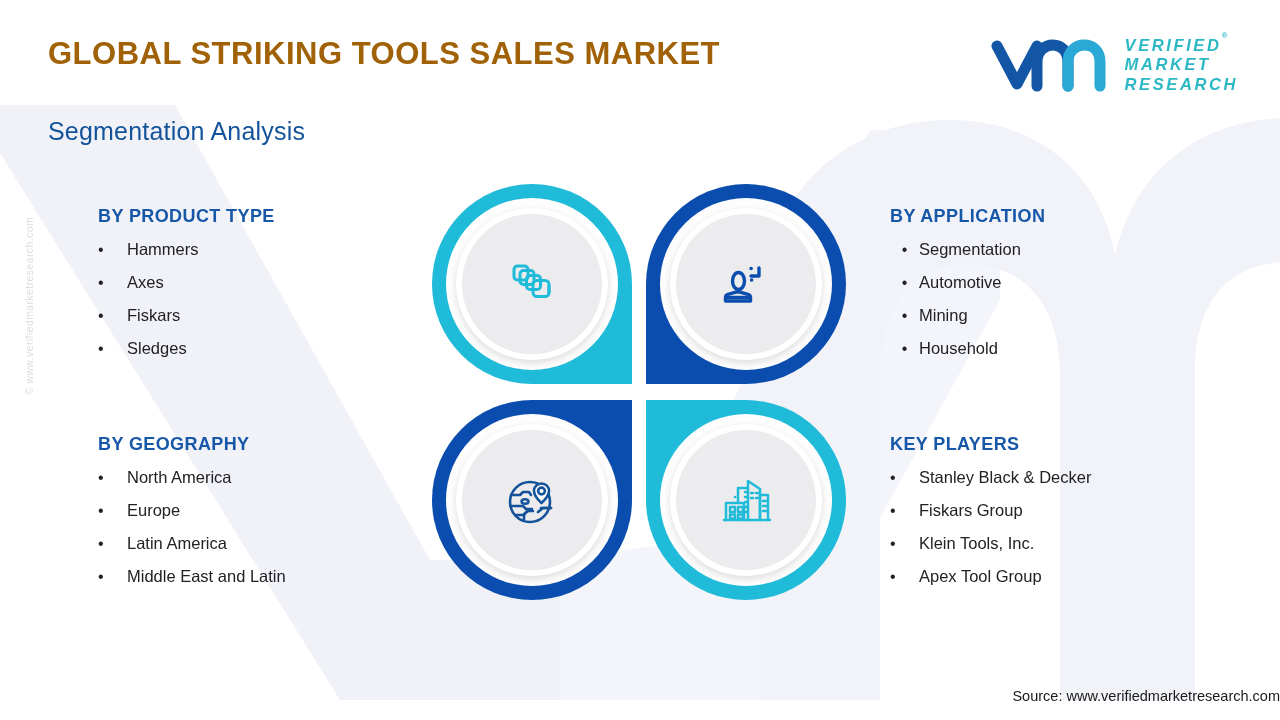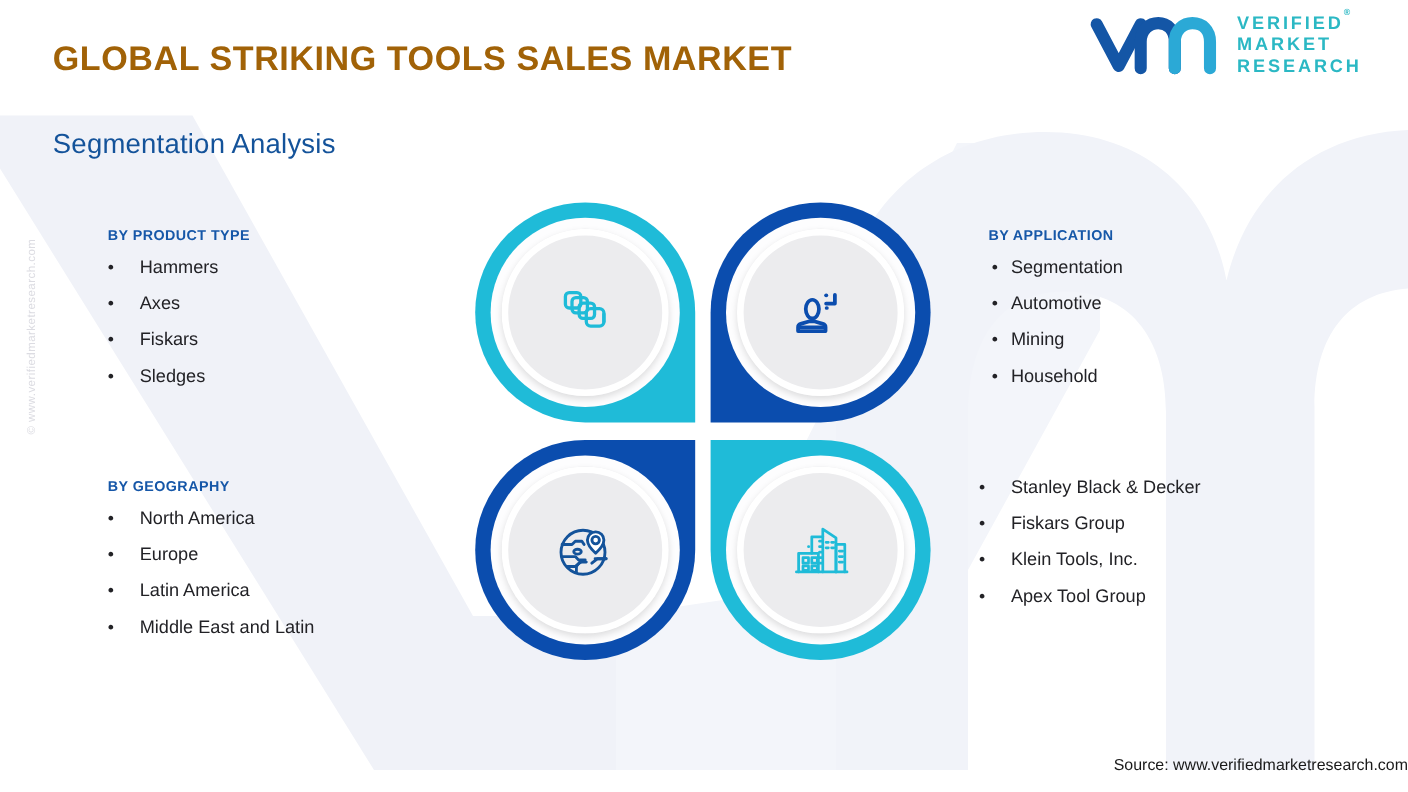--- a/index.html
+++ b/index.html
@@ -38,25 +38,26 @@
     font-weight:normal;
     color:#14539A;
     letter-spacing:0.2px;
     z-index:5;
     text-align:right;
   }
 
   
   #logo {
     position:absolute;
-    right:42px; top:12px;
+    right:42px; top:36px;
     display:flex;
     align-items:center;
     gap:12px;
     z-index:5;
+    font-style:italic;
   }
   #logo-mark { display:block; }
   #logo-text {
     display:flex;
     flex-direction:column;
     justify-content:center;
     line-height:1.17;
   }
   #logo-text .lt-row {
     font-size:16.5px;
@@ -88,21 +89,21 @@
     text-align:center;
     z-index:3;
   }
 
   
   .seg {
     position:absolute;
     z-index:6;
   }
   .seg-heading {
-    font-size:13px;
+    font-size:18px;
     font-weight:bold;
     color:#1657A8;
     letter-spacing:0.4px;
     margin-bottom:13px;
     white-space:nowrap;
   }
   .seg-list { list-style:none; }
   .seg-list li {
     display:flex;
     align-items:baseline;
@@ -278,20 +279,21 @@
         <span>Mining</span>
       </li>
     <li>
         <span class="bullet">•</span>
         <span>Household</span>
       </li>
   </ul>
 </div>
 
 <div class="seg" id="seg-keyplayers">
+  <div class="seg-heading">KEY PLAYERS</div>
   <ul class="seg-list">
     <li>
         <span class="bullet">•</span>
         <span>Stanley Black &amp; Decker</span>
       </li>
     <li>
         <span class="bullet">•</span>
         <span>Fiskars Group</span>
       </li>
     <li>

